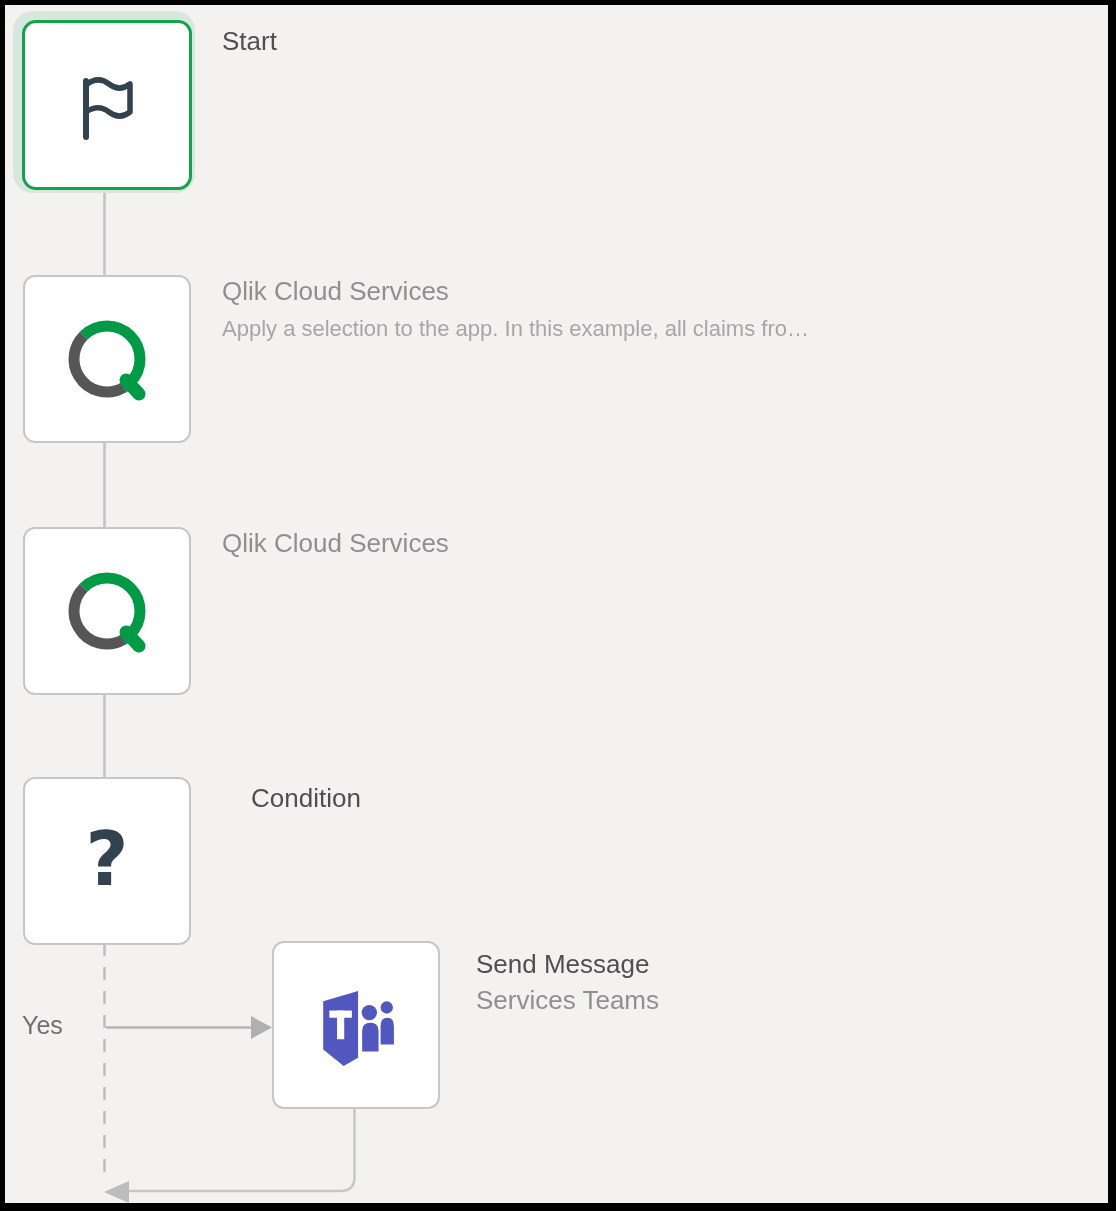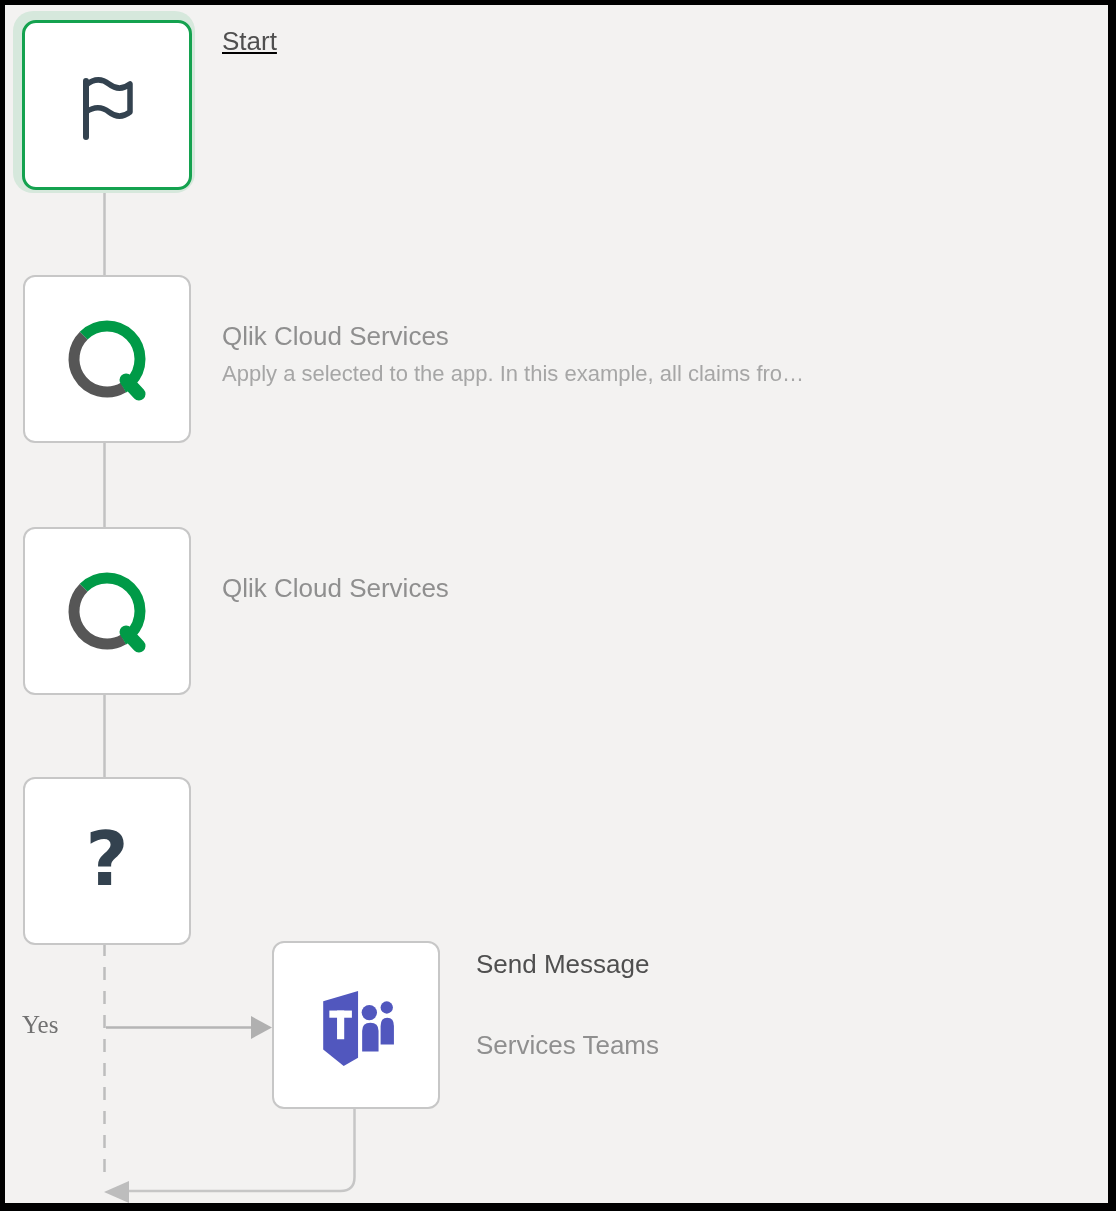--- a/index.html
+++ b/index.html
@@ -15,31 +15,31 @@
         display:flex;align-items:center;justify-content:center;cursor:pointer;}
   .halo{position:absolute;left:13px;top:11px;width:182px;height:182px;border-radius:20px;background:#d6e8dc;z-index:2;}
   .node.start{left:22px;top:20px;width:164px;height:164px;border:3px solid #14a24f;border-radius:14px;}
   .node.b2{left:23px;top:275px;width:164px;height:164px;}
   .node.b3{left:23px;top:527px;width:164px;height:164px;}
   .node.b4{left:23px;top:777px;width:164px;height:164px;}
   .node.b5{left:272px;top:941px;width:164px;height:164px;}
   .qmark{font-family:"DejaVu Sans","Liberation Sans",sans-serif;font-weight:700;font-size:74px;color:#33424f;line-height:1;margin-top:-4px;}
   .label-col{position:absolute;z-index:3;white-space:nowrap;}
   .t-title{font-size:26px;color:#4f4f4f;line-height:36px;}
-  .t-sub{font-size:26px;color:#8f8f8f;line-height:38px;margin-top:45px;}
+  .t-sub{font-size:26px;color:#8f8f8f;line-height:38px;}
   .t-desc{font-size:22px;color:#a6a6a6;line-height:38px;}
-  .col-start{left:222px;top:23px;text-decoration:underline;}
+  .col-start{left:222px;top:23px;}
   .col-b2{left:222px;top:272px;}
   .col-b3{left:222px;top:524px;}
   .col-b4{left:251px;top:778px;}
   .col-b4 .t-title{line-height:40px;}
   .col-b5{left:476px;top:947px;}
   .col-b5 .t-title{line-height:35px;}
   .col-b5 .t-sub{line-height:37px;}
-  .yes-label{position:absolute;left:22px;top:1011px;font-size:25px;color:#717171;z-index:3;font-family:Liberation Serif, serif;}
+  .yes-label{position:absolute;left:22px;top:1011px;font-size:25px;color:#717171;z-index:3;}
 </style>
 </head>
 <body>
 
 <div class="canvas">
 
   <svg class="wires" width="1116" height="1211" viewBox="0 0 1116 1211">
     <path d="M104.5 186 V275" stroke="#c2c2c2" stroke-width="2.5" fill="none"></path>
     <path d="M104.5 439 V527" stroke="#c2c2c2" stroke-width="2.5" fill="none"></path>
     <path d="M104.5 691 V777" stroke="#c2c2c2" stroke-width="2.5" fill="none"></path>
@@ -63,38 +63,39 @@
 
   <div class="node b2">
     <svg width="90" height="90" viewBox="0 0 90 90">
       <circle cx="45" cy="45" r="33" stroke="#565656" stroke-width="11" fill="none" stroke-dasharray="95 207.4" transform="rotate(60 45 45)"></circle>
       <circle cx="45" cy="45" r="33" stroke="#009a47" stroke-width="11" fill="none" stroke-dasharray="112.4 207.4" transform="rotate(-135 45 45)"></circle>
       <line x1="64" y1="66" x2="77" y2="80" stroke="#009a47" stroke-width="13" stroke-linecap="round"></line>
     </svg>
   </div>
   <div class="label-col col-b2">
     <div class="t-sub">Qlik Cloud Services</div>
-    <div class="t-desc">Apply a selected to the app. In this example, all claims fro…</div>
+    <div class="t-desc">Apply a selection to the app. In this example, all claims fro…</div>
   </div>
 
   <div class="node b3">
     <svg width="90" height="90" viewBox="0 0 90 90">
       <circle cx="45" cy="45" r="33" stroke="#565656" stroke-width="11" fill="none" stroke-dasharray="95 207.4" transform="rotate(60 45 45)"></circle>
       <circle cx="45" cy="45" r="33" stroke="#009a47" stroke-width="11" fill="none" stroke-dasharray="112.4 207.4" transform="rotate(-135 45 45)"></circle>
       <line x1="64" y1="66" x2="77" y2="80" stroke="#009a47" stroke-width="13" stroke-linecap="round"></line>
     </svg>
   </div>
   <div class="label-col col-b3">
     <div class="t-sub">Qlik Cloud Services</div>
   </div>
 
   <div class="node b4">
     <div class="qmark">?</div>
   </div>
   <div class="label-col col-b4">
+    <div class="t-title">Condition</div>
   </div>
 
   <div class="yes-label">Yes</div>
 
   <div class="node b5">
     <svg width="82" height="82" viewBox="0 0 80 80" style="margin-top:8px">
       <polygon points="8,13 42,3 42,68 28,76 8,60" fill="#5157be"></polygon>
       <rect x="14" y="22" width="22" height="7" fill="#ffffff"></rect>
       <rect x="21.5" y="22" width="7" height="28" fill="#ffffff"></rect>
       <circle cx="70" cy="19" r="6" fill="#5157be"></circle>

